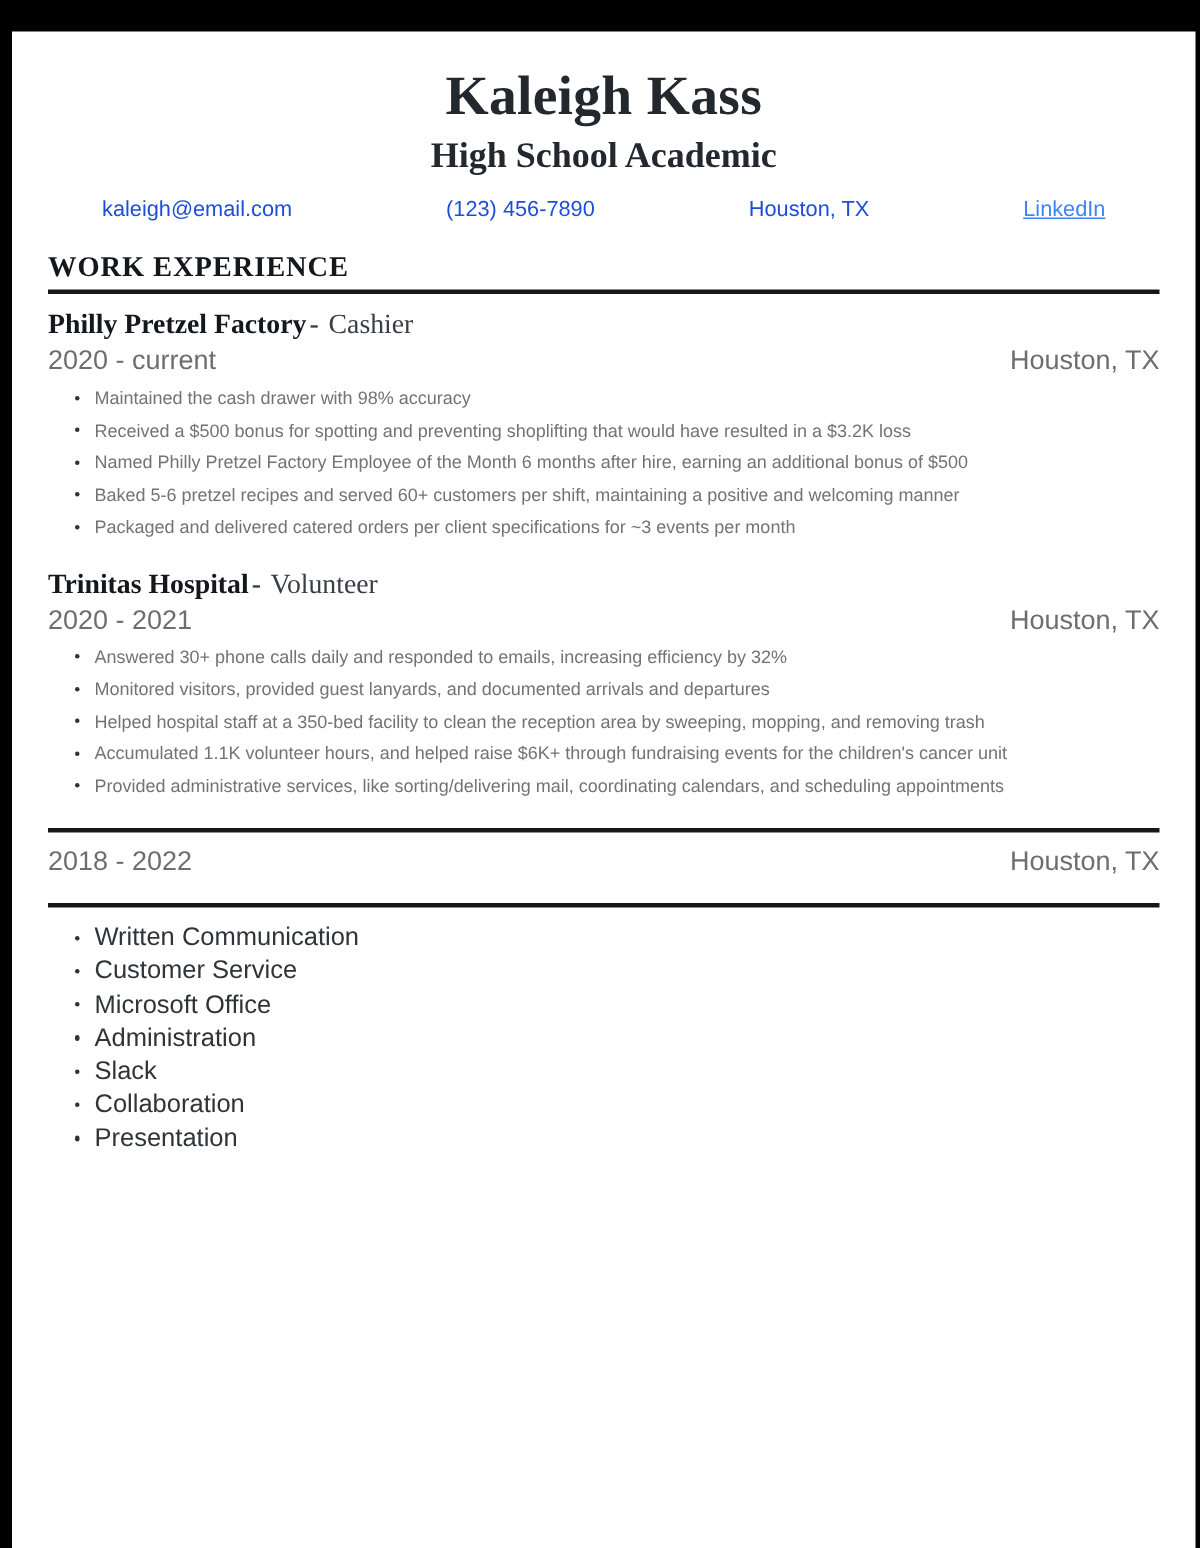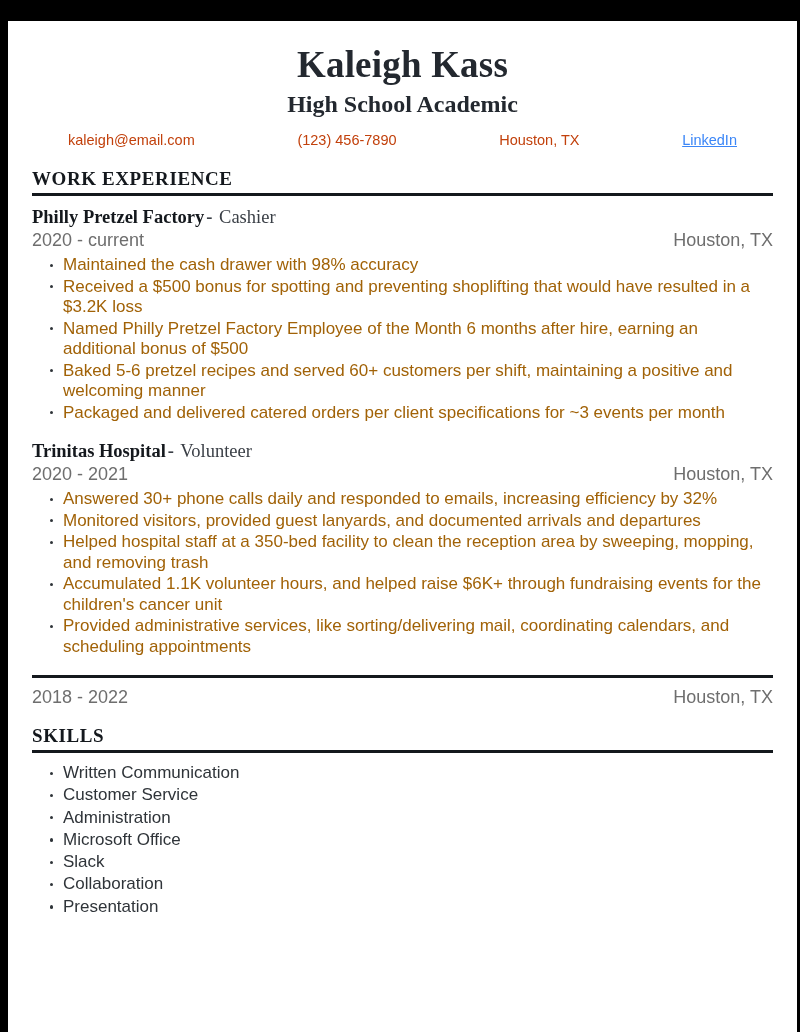--- a/index.html
+++ b/index.html
@@ -59,21 +59,21 @@
     display: flex;
     justify-content: space-between;
     align-items: baseline;
     padding: 12px 36px 0 36px;
     box-sizing: border-box;
   }
   .contact-item {
     font-family: "Liberation Sans", sans-serif;
     font-size: 14.5px;
     line-height: 19px;
-    color: #c2410c;
+    color: #1d4ed8;
     white-space: nowrap;
   }
   .contact-link {
     font-family: "Liberation Sans", sans-serif;
     font-size: 14.5px;
     line-height: 19px;
     color: #3b86f7;
     text-decoration: underline;
     cursor: pointer;
     white-space: nowrap;
@@ -142,23 +142,23 @@
   
   ul.bullets {
     list-style: none;
     margin: 5px 0 0 0;
     padding: 0;
   }
   ul.bullets li {
     position: relative;
     padding-left: 31px;
     font-family: "Liberation Sans", sans-serif;
-    font-size: 17px;
+    font-size: 12px;
     line-height: 20.5px;
-    color: #a16207;
+    color: #737373;
     margin-bottom: 1px;
   }
   ul.bullets li::before {
     content: "";
     position: absolute;
     left: 18px;
     top: 8.5px;
     width: 3.4px;
     height: 3.4px;
     border-radius: 50%;
@@ -251,28 +251,27 @@
 
       <div class="entry">
         <div class="entry-meta">
           <span class="entry-dates">2018 - 2022</span>
           <span class="entry-location">Houston, TX</span>
         </div>
       </div>
     </div>
 
     <div class="section">
-      <div class="section-title">SKILLS</div>
       <div class="section-rule"></div>
 
       <ul class="skills">
         <li>Written Communication</li>
         <li>Customer Service</li>
+        <li>Microsoft Office</li>
         <li>Administration</li>
-        <li>Microsoft Office</li>
         <li>Slack</li>
         <li>Collaboration</li>
         <li>Presentation</li>
       </ul>
     </div>
 
   </div>
 </div>
 
 </body></html>

